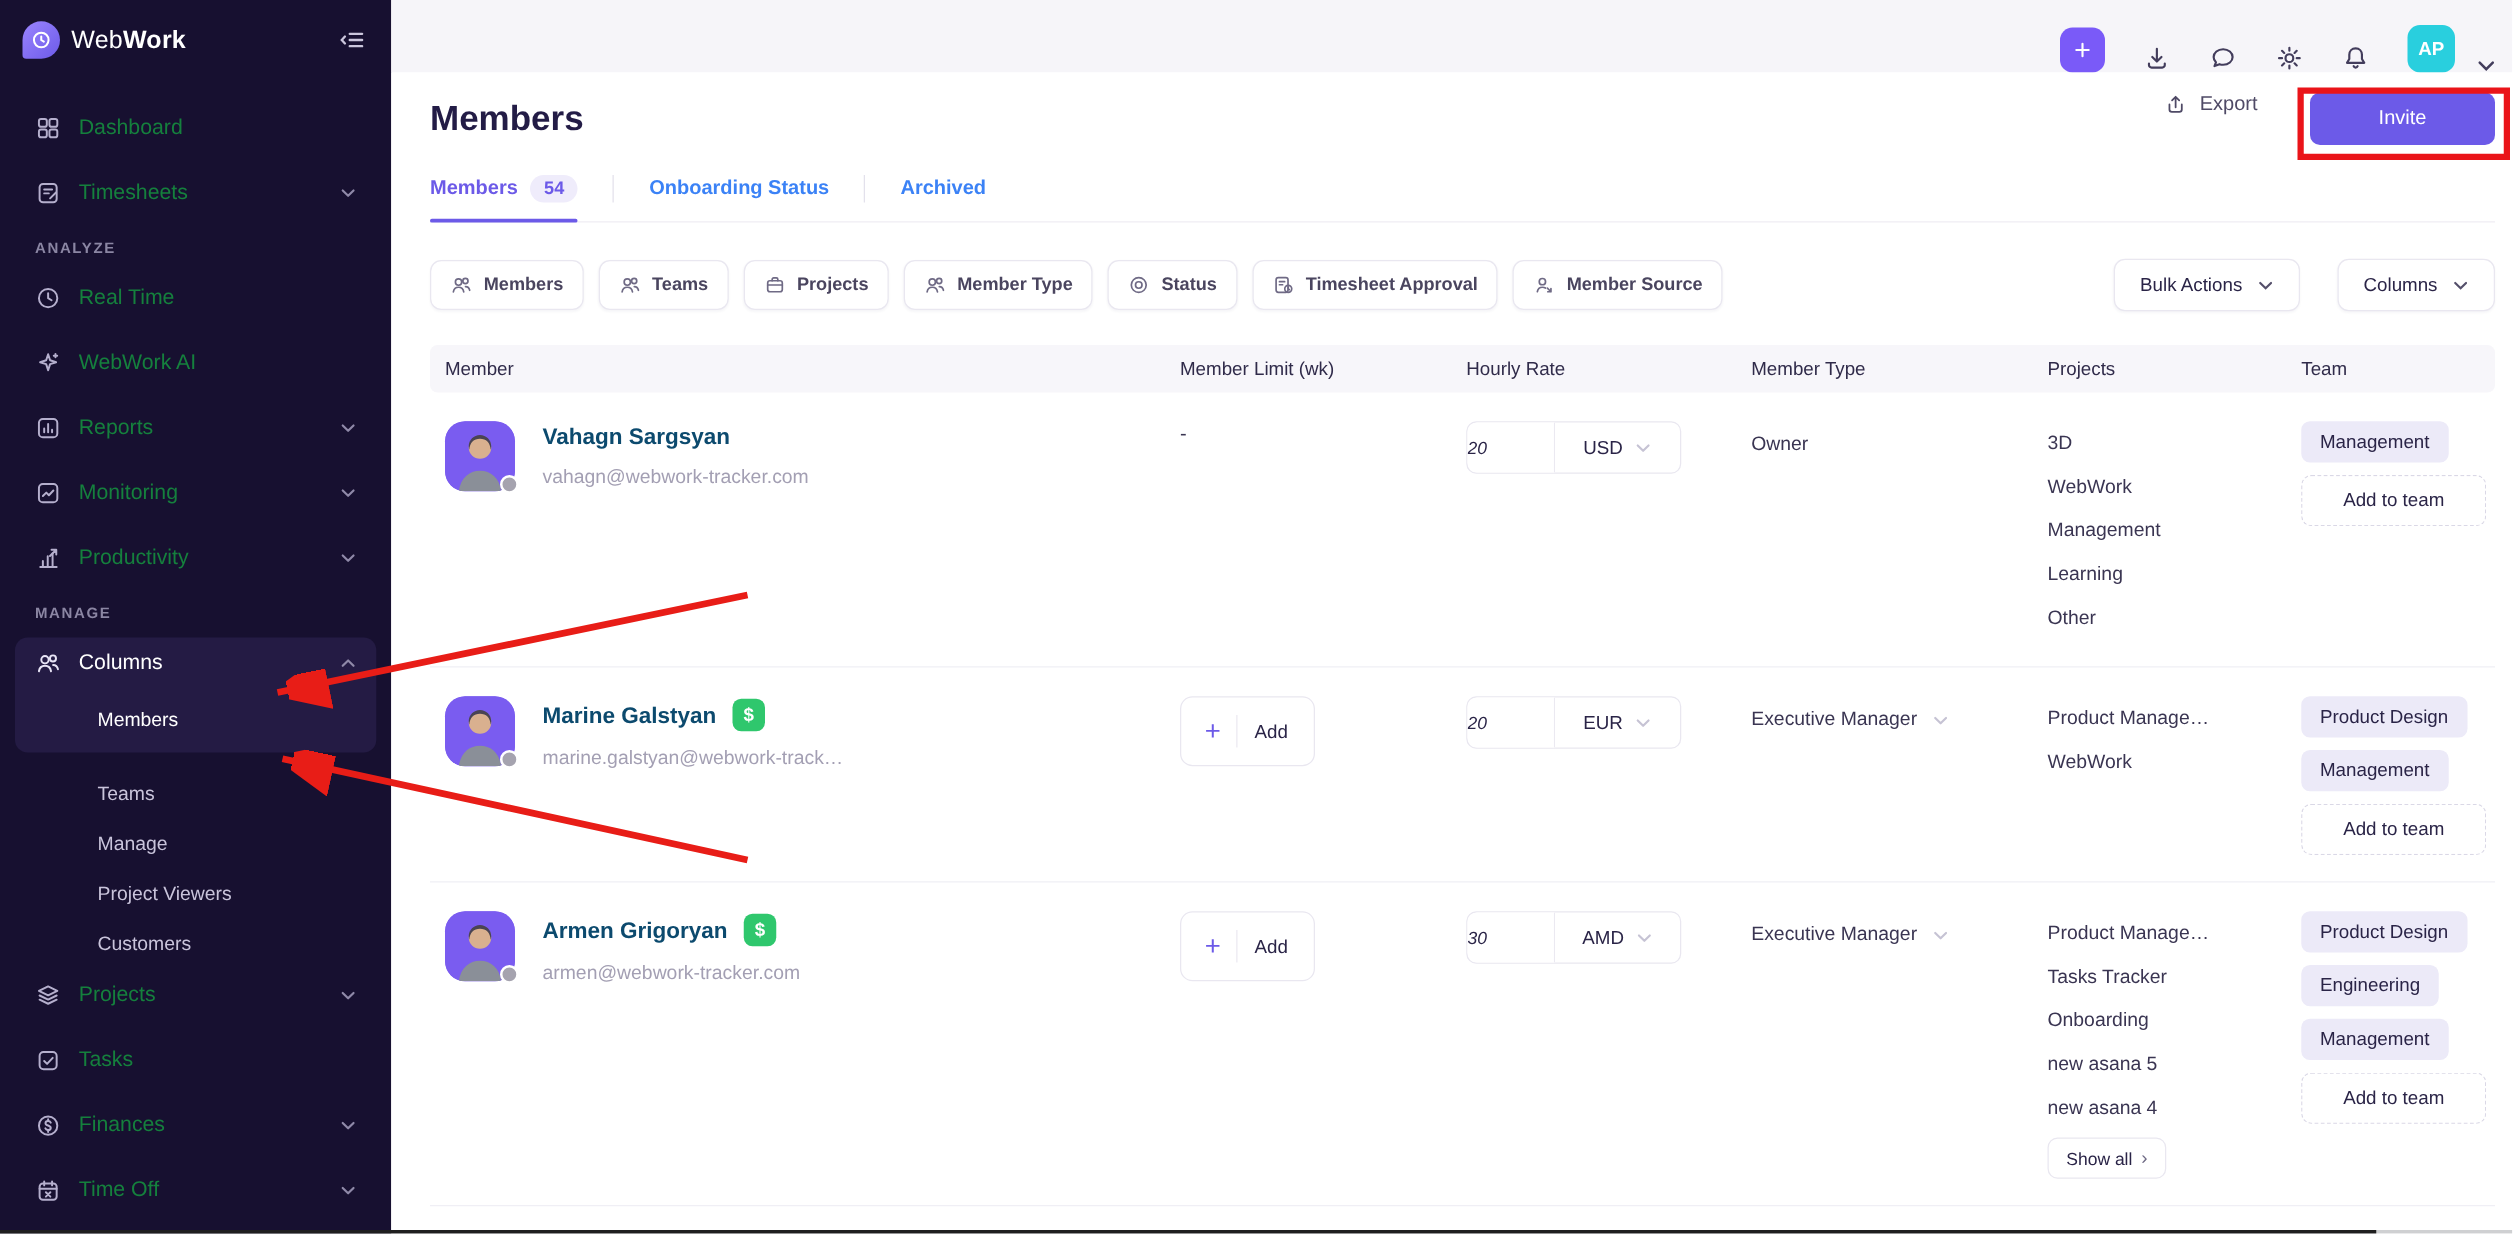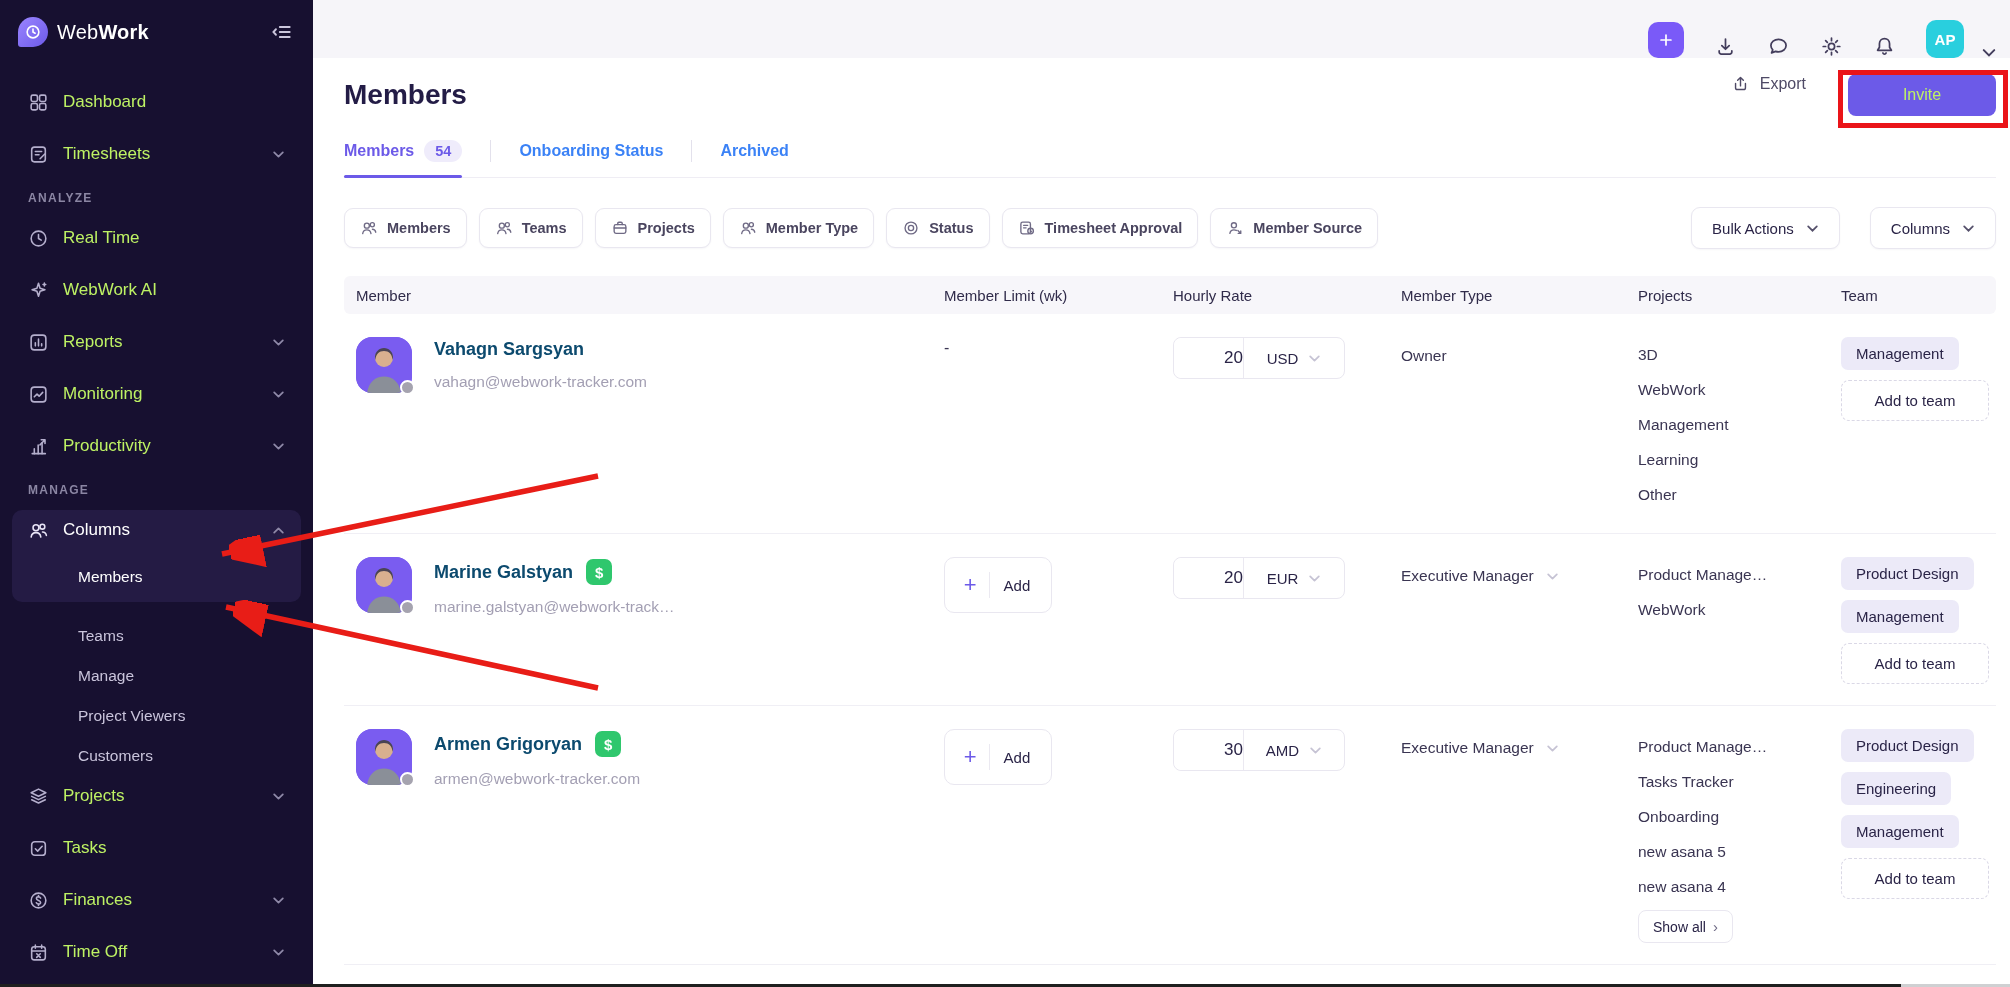--- a/index.html
+++ b/index.html
@@ -11,21 +11,21 @@
   .sidebar { width:313px; height:100%; background:#171030; flex:0 0 313px; overflow:hidden; }
   .sb-head { display:flex; align-items:center; justify-content:space-between; padding:14px 20px 8px 18px; height:58px; }
   .logo { display:flex; align-items:center; gap:9px; }
   .logo-mark { position:relative; width:30px; height:30px; background:linear-gradient(135deg,#9B85FF,#6C5AE8); border-radius:50% 50% 50% 10%; display:flex; align-items:center; justify-content:center; }
   .logo-mark svg { width:18px; height:18px; stroke:#fff; }
   .logo-text { color:#fff; font-size:20px; letter-spacing:.2px; }
   .logo-text b { font-weight:700; }
   .collapse { color:#CBC6DC; display:flex; }
   .collapse svg { width:22px; height:22px; }
   #sb-nav { padding:24px 16px 0 16px; }
-  .sb-item { display:flex; align-items:center; gap:14px; height:40px; margin-bottom:12px; padding:0 12px; border-radius:8px; color:#bef264; font-size:17px; cursor:pointer; }
+  .sb-item { display:flex; align-items:center; gap:14px; height:40px; margin-bottom:12px; padding:0 12px; border-radius:8px; color:#15803d; font-size:17px; cursor:pointer; }
   .sb-item .icon { display:flex; color:#B5AFCD; }
   .sb-item .icon svg { width:21px; height:21px; }
   .sb-item .chev { margin-left:auto; color:#8F89A8; display:flex; }
   .chev svg { width:13px; height:9px; }
   .sb-section { font-size:12px; font-weight:700; letter-spacing:1.3px; color:#8B86A3; margin:12px 0 8px 0; padding-left:12px; height:24px; display:flex; align-items:center; }
   .sb-section:first-of-type { margin-top:26px; }
   .sb-highlight { background:#241B44; border-radius:10px; margin:0 -4px 14px -4px; padding:0 4px 6px 4px; }
   .sb-highlight .sb-item { margin-bottom:8px; color:#FFFFFF; }
   .sb-highlight .sb-item .icon { color:#E8E4F6; }
   .sb-subitem { height:38px; display:flex; align-items:center; padding-left:62px; color:#C9C4DB; font-size:15.5px; cursor:pointer; border-radius:8px; }
@@ -44,21 +44,21 @@
   .tb-caret svg { width:14px; height:10px; }
 
   .content { flex:1; background:#fff; padding:16px 14px 0 31px; overflow:hidden; }
 
   .page-head { display:flex; align-items:center; justify-content:space-between; }
   .page-head h1 { font-size:28px; font-weight:600; color:#231C46; line-height:42px; }
   .head-actions { display:flex; align-items:flex-start; gap:42px; }
   .export-btn { display:flex; align-items:center; gap:10px; background:none; border:none; font-size:16px; color:#4F4A66; cursor:pointer; font-family:inherit; }
   .export-btn .icon { display:flex; color:#4F4A66; }
   .export-btn svg { width:19px; height:19px; }
-  .invite-btn { width:148px; height:42px; border:none; border-radius:8px; background:#6C5AE8; color:#bef264; font-size:16px; cursor:pointer; font-family:inherit; }
+  .invite-btn { width:148px; height:42px; border:none; border-radius:8px; background:#6C5AE8; color:#ffffff; font-size:16px; cursor:pointer; font-family:inherit; }
 
   .tabs { display:flex; align-items:center; gap:28px; margin-top:24px; border-bottom:1px solid #EFEDF4; padding-bottom:0; }
   .tab { position:relative; display:flex; align-items:center; gap:10px; font-size:16px; font-weight:600; color:#3b82f6; padding-bottom:15px; cursor:pointer; }
   .tab.active { color:#6C5AE8; }
   .tab.active::after { content:""; position:absolute; left:0; right:0; bottom:-1px; height:3px; border-radius:3px; background:#6C5AE8; }
   .tab-count { background:#EFECFB; color:#6C5AE8; border-radius:12px; padding:3px 11px; font-size:14.5px; font-weight:600; }
   .tab-div { width:1px; height:22px; background:#E3E1EC; margin-bottom:15px; }
 
   .filter-row { display:flex; align-items:center; justify-content:space-between; margin-top:29px; }
   .filters { display:flex; align-items:center; gap:12px; }
@@ -84,21 +84,21 @@
   .mname-row { display:flex; align-items:center; gap:13px; }
   .mname { font-size:18px; font-weight:600; color:#0c4a6e; cursor:pointer; }
   .paid { width:26px; height:26px; border-radius:7px; background:#2FC76D; color:#fff; font-size:15px; font-weight:700; display:flex; align-items:center; justify-content:center; }
   .memail { margin-top:13px; font-size:15.5px; color:#A39FB3; }
   .limit-dash { font-size:16px; color:#3A3552; display:inline-block; padding-top:2px; }
   .add-btn { display:flex; align-items:center; height:56px; width:108px; background:#fff; border:1px solid #E9E7F0; border-radius:10px; cursor:pointer; font-family:inherit; justify-content:center; gap:0; }
   .add-btn .plus { color:#6C5AE8; font-size:22px; font-weight:400; padding:0 12px; line-height:1; }
   .add-div { width:1px; height:26px; background:#EBE9F1; }
   .add-txt { font-size:15px; color:#2A2447; padding:0 14px; }
   .rate { display:flex; align-items:center; width:172px; height:42px; border:1px solid #E9E7F0; border-radius:8px; background:#fff; }
-  .rate-input { width:70px; height:100%; border:none; outline:none; text-align:right; font-size:17px; color:#2A2447; font-family:inherit; border-right:1px solid #EBE9F1; border-radius:8px 0 0 8px; }
+  .rate-input { width:70px; height:100%; border:none; outline:none; text-align:left; font-size:14px; color:#2A2447; font-family:inherit; border-right:1px solid #EBE9F1; border-radius:8px 0 0 8px;font-style:italic; }
   .rate-cur { flex:1; display:flex; align-items:center; justify-content:center; gap:10px; font-size:15px; color:#2A2447; cursor:pointer; }
   .rate-cur .chev { color:#C6C3D4; display:flex; }
   .c-type { display:flex; align-items:center; gap:12px; padding-top:10px; font-size:15.5px; color:#3A3552; }
   .c-type .chev { color:#C6C3D4; display:flex; }
   .proj { font-size:15.5px; color:#3A3552; line-height:35px; }
   .show-all { margin-top:6px; display:inline-flex; align-items:center; gap:7px; background:#fff; border:1px solid #E9E7F0; border-radius:8px; padding:7px 14px; font-size:14px; color:#2A2447; cursor:pointer; font-family:inherit; }
   .sa-arrow { color:#6F6A85; font-size:15px; }
   .c-team { display:flex; flex-direction:column; align-items:flex-start; gap:10px; padding-right:14px; }
   .chip { background:#ECEAF8; border-radius:7px; padding:8px 15px; font-size:15px; color:#2A2447; }
   .add-team { background:#fff; border:1px dashed #DAD8E6; border-radius:8px; padding:11px 15px; font-size:15px; color:#2A2447; cursor:pointer; font-family:inherit; min-width:148px; text-align:center; }

